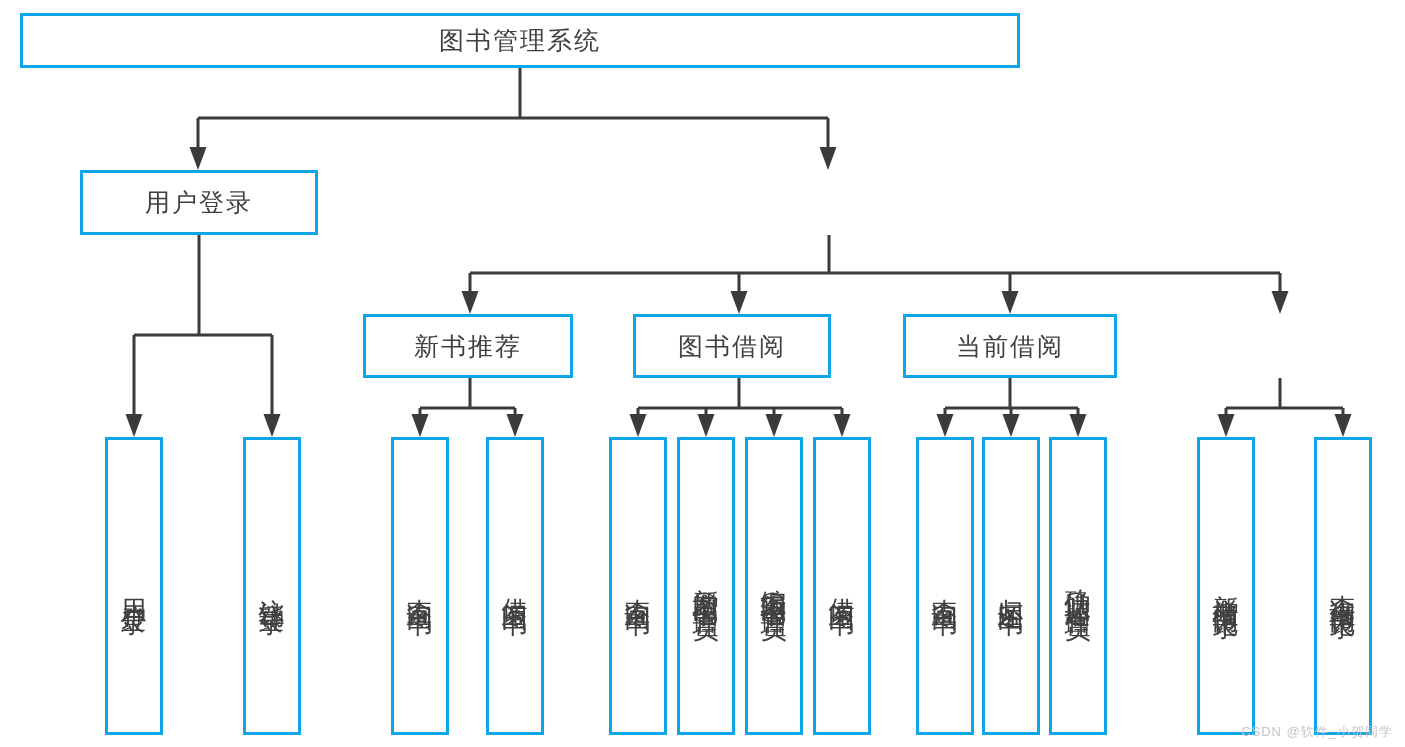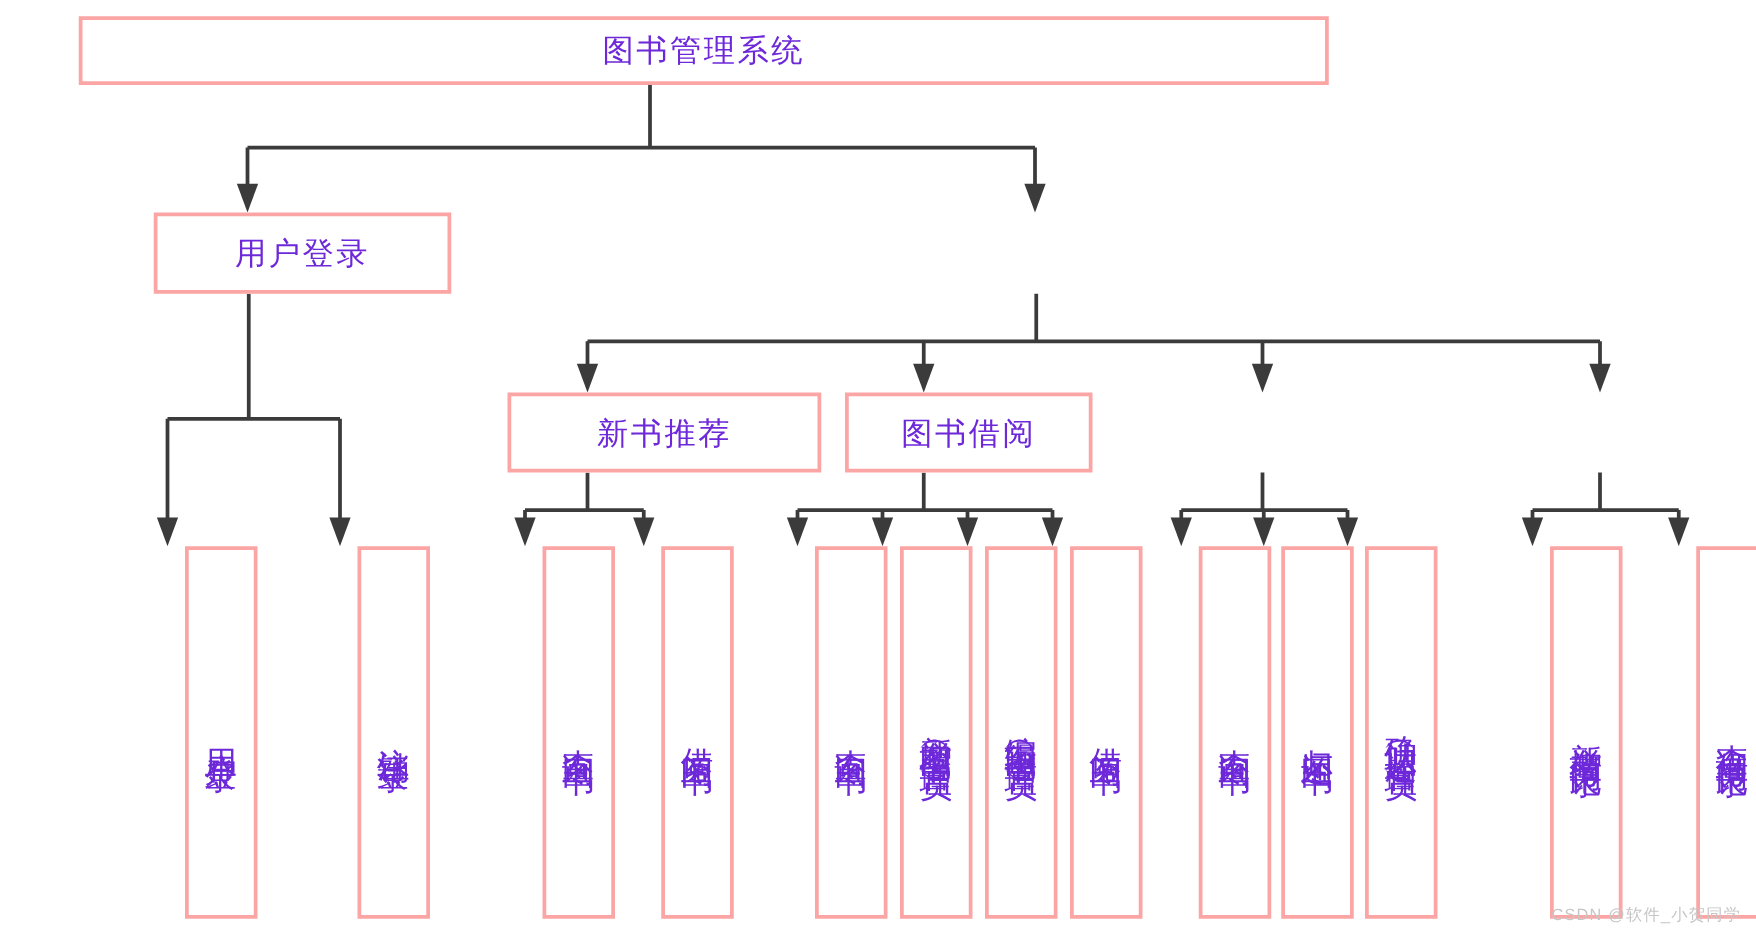--- a/index.html
+++ b/index.html
@@ -7,40 +7,39 @@
     position:relative;
     width:1405px;height:747px;
     background:#ffffff;
     font-family:"Liberation Sans", sans-serif;
     overflow:hidden;
   }
   #connectors{position:absolute;left:0;top:0;width:1405px;height:747px;}
   .node{
     position:absolute;
     box-sizing:border-box;
-    border:3px solid #fca5a5;
+    border:3px solid #0ea5e9;
     background:#ffffff;
-    color:#6d28d9;
+    color:#404040;
     display:flex;align-items:center;justify-content:center;
     text-align:center;
-    margin-left:43px;
   }
   .node.h{font-size:25px;letter-spacing:2px;white-space:nowrap;}
   .node.v{
     writing-mode:vertical-rl;
     text-orientation:mixed;
     font-size:26px;
     letter-spacing:4px;
     line-height:52px;
     top:437px;width:58px;height:298px;
   }
   .n-root{left:20px;top:13px;width:1000px;height:55px;}
   .n-user-login{left:80px;top:170px;width:238px;height:65px;}
   .n-book-mgmt{left:710px;top:170px;width:238px;height:65px;}
-  .n-new-book{left:363px;top:314px;width:251px;height:64px;}
+  .n-new-book{left:363px;top:314px;width:210px;height:64px;}
   .n-book-borrow{left:633px;top:314px;width:198px;height:64px;}
   .n-current-borrow{left:903px;top:314px;width:214px;height:64px;}
   .n-borrow-record{left:1173px;top:314px;width:214px;height:64px;}
   .n-l1{left:105px;}  .n-l2{left:243px;}
   .n-l3{left:391px;}  .n-l4{left:486px;}
   .n-l5{left:609px;}  .n-l6{left:677px;}
   .n-l7{left:745px;}  .n-l8{left:813px;}
   .n-l9{left:916px;}  .n-l10{left:982px;} .n-l11{left:1049px;}
   .n-l12{left:1197px;}.n-l13{left:1314px;}
   .cline{stroke:#3b3b3b;stroke-width:3;fill:none;}
@@ -102,20 +101,21 @@
       <polygon class="ahead" points="1334.5,414 1351.5,414 1343,437"></polygon>
     </g>
   </svg>
 
   <div class="node h n-root">图书管理系统</div>
 
   <div class="node h n-user-login">用户登录</div>
 
   <div class="node h n-new-book">新书推荐</div>
   <div class="node h n-book-borrow">图书借阅</div>
+  <div class="node h n-current-borrow">当前借阅</div>
 
   <div class="node v n-l1">用户登录</div>
   <div class="node v n-l2">注销登录</div>
 
   <div class="node v n-l3">查询图书</div>
   <div class="node v n-l4">借阅图书</div>
 
   <div class="node v n-l5">查询图书</div>
   <div class="node v n-l6">新增图书（管理员）</div>
   <div class="node v n-l7">编辑图书（管理员）</div>

